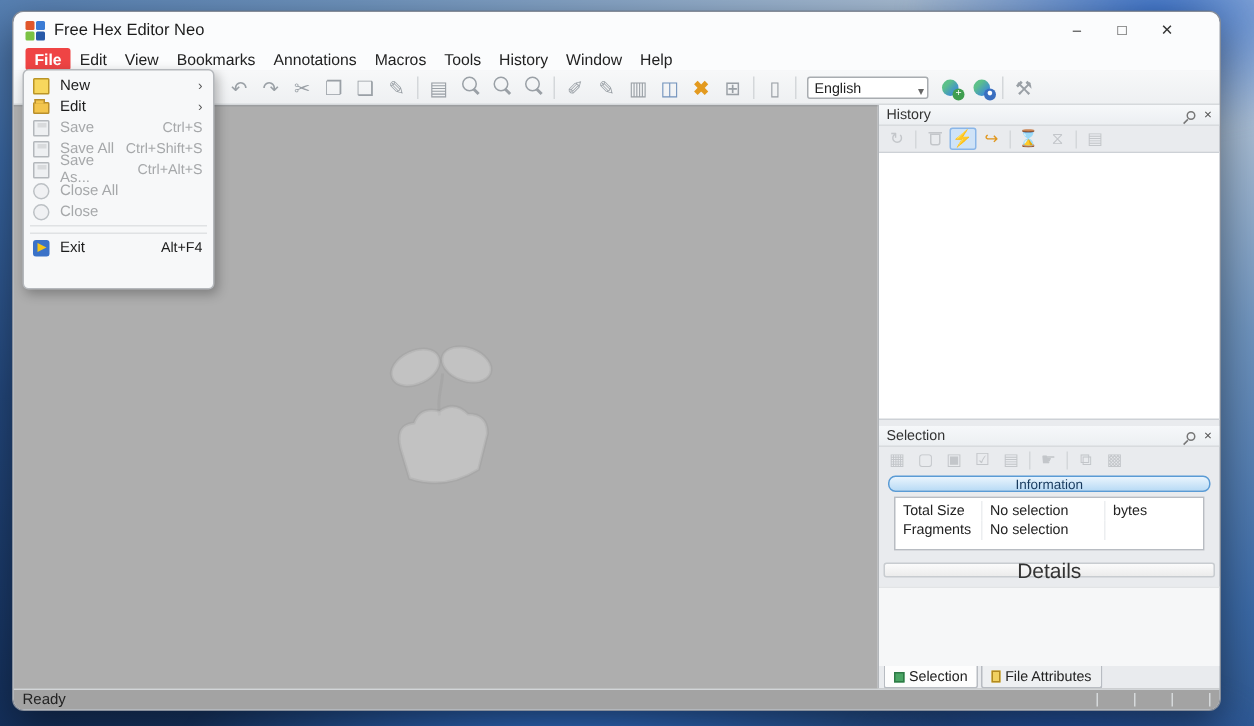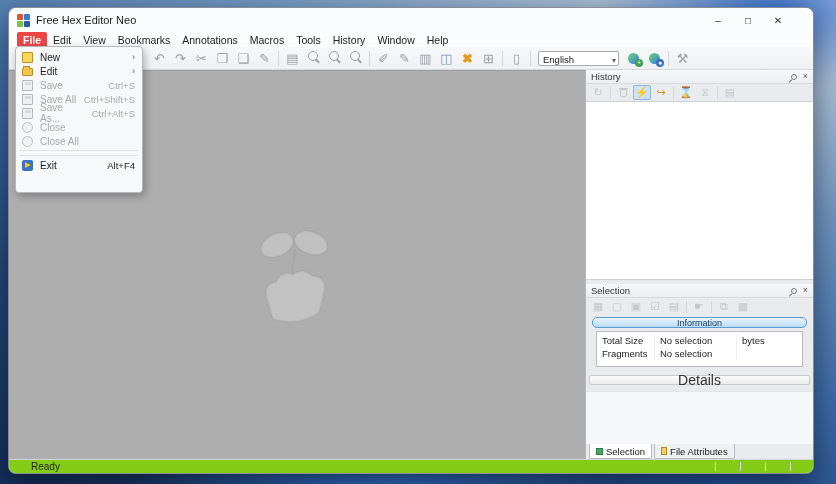--- a/index.html
+++ b/index.html
@@ -77,21 +77,21 @@
   .it-unit { flex: 1; padding-left: 5px; border-right: none; }
   .details-bar { height: 10px; margin: 8px 3px 4px 3px; border: 1px solid #c8ccd0; border-radius: 2px; background: linear-gradient(#fbfbfb,#ececec); font-size: 14px; color: #333; text-align: center; line-height: 9px; flex: 0 0 auto; }
   .sel-body { flex: 1; background: #f6f7f8; border-top: 1px solid #e2e4e6; margin-top: 2px; }
 
   .dock-tabs { height: 15px; display: flex; align-items: stretch; padding-left: 3px; gap: 2px; flex: 0 0 auto; }
   .dtab { display: flex; align-items: center; gap: 3px; padding: 0 6px; font-size: 9.5px; color: #222; border: 1px solid #b8bcc2; border-top: none; background: #eef0f2; border-radius: 0 0 2px 2px; }
   .dtab.active { background: #fdfdfd; }
   .tab-icon-sel { width: 7px; height: 7px; background: #4aa564; border: 1px solid #2e7a46; display: block; }
   .tab-icon-fa { width: 6px; height: 8px; background: #f0d060; border: 1px solid #b08820; display: block; }
 
-  .statusbar { height: 14px; background: #84cc16; border-top: 1px solid #d2d5d8; display: flex; align-items: center; font-size: 10px; color: #222; padding: 0 22px; flex: 0 0 auto; justify-content: center; }
+  .statusbar { height: 14px; background: #a3a3a3; border-top: 1px solid #d2d5d8; display: flex; align-items: center; font-size: 10px; color: #222; padding: 0 6px; flex: 0 0 auto; justify-content: center; }
   .sb-div { width: 1px; height: 9px; background: #d6d9db; margin-left: 24px; }
   .sb-spacer { flex: 1; }
 
   
   .menu-popup { position: absolute; left: 6px; top: 38px; width: 128px; height: 147px;
     background: #f7f8f9; border: 1px solid #b5b8bc; border-radius: 4px;
     box-shadow: 2px 3px 8px rgba(0,0,0,.28); z-index: 50; padding: 3px 0; display: flex; flex-direction: column; }
   .menu-row { height: 14px; display: flex; align-items: center; padding: 0 7px 0 6px; font-size: 10px; color: #1c1c1c; gap: 7px; flex: 0 0 auto; }
   .menu-row .ml { flex: 1; }
   .menu-row .msc { color: #1c1c1c; font-size: 9.5px; }
@@ -307,25 +307,25 @@
         <span class="ml">Save All</span>
         <span class="msc">Ctrl+Shift+S</span>
       </div>
       <div class="menu-row disabled">
         <i class="mi mi-disk"></i>
         <span class="ml">Save As...</span>
         <span class="msc">Ctrl+Alt+S</span>
       </div>
       <div class="menu-row disabled">
         <i class="mi mi-circle"></i>
+        <span class="ml">Close All</span>
+      </div>
+      <div class="menu-row disabled">
+        <i class="mi mi-circle"></i>
         <span class="ml">Close</span>
-      </div>
-      <div class="menu-row disabled">
-        <i class="mi mi-circle"></i>
-        <span class="ml">Close All</span>
       </div>
       <div class="menu-sep"></div>
       <div class="menu-sep"></div>
       <div class="menu-row">
         <i class="mi mi-exit"></i>
         <span class="ml">Exit</span>
         <span class="msc">Alt+F4</span>
       </div>
     </div>
 

